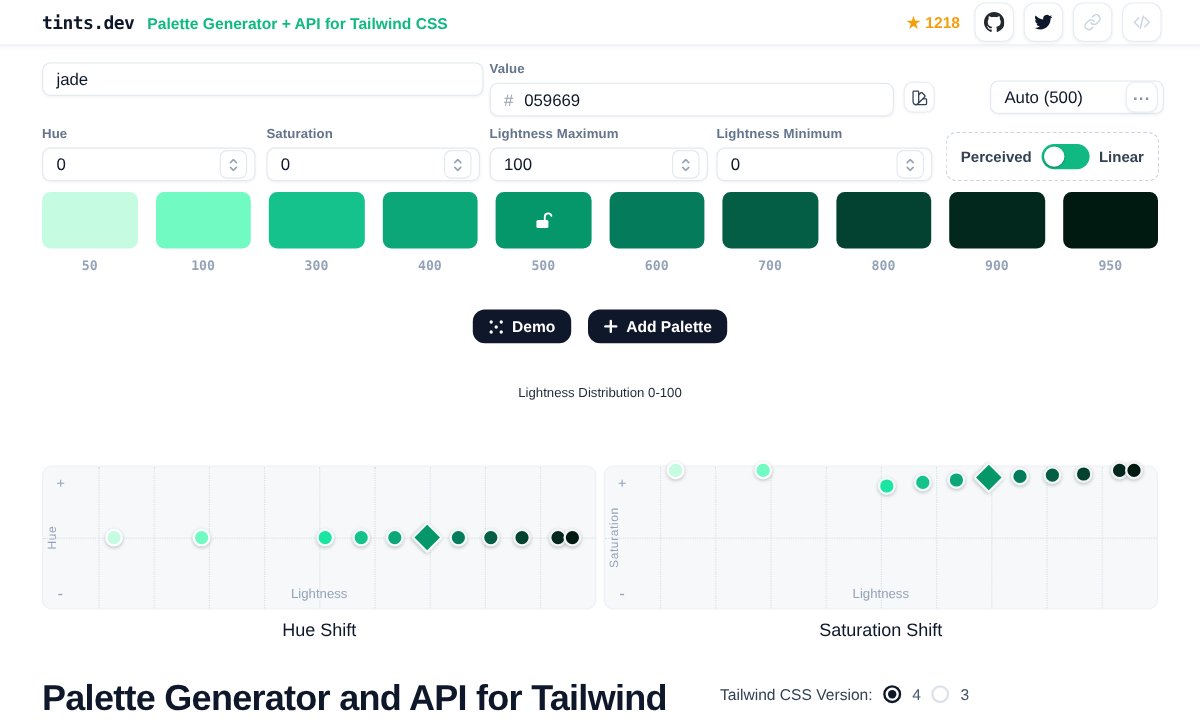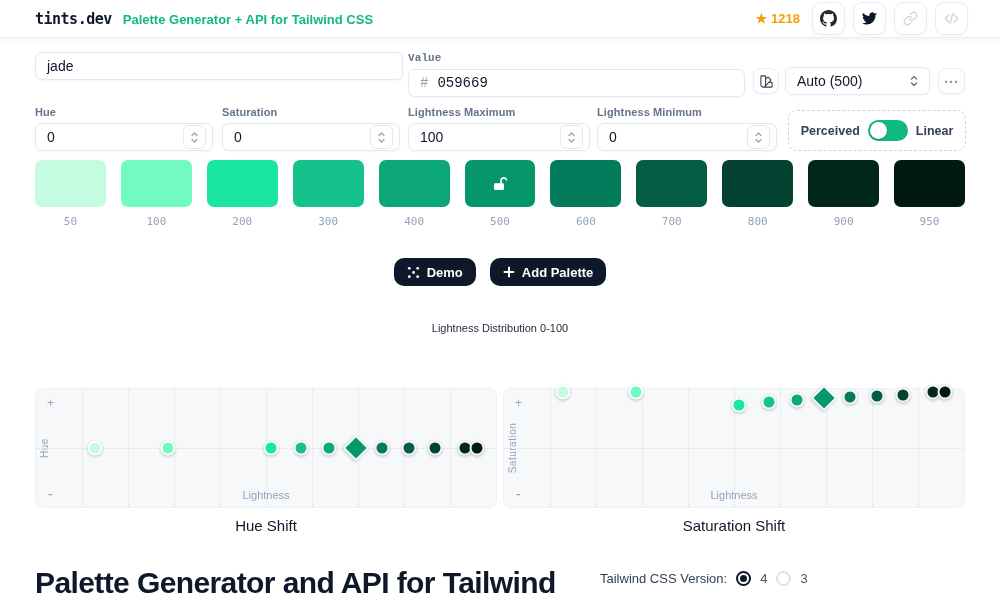--- a/index.html
+++ b/index.html
@@ -37,21 +37,21 @@
     border-radius:9px;display:flex;align-items:center;justify-content:center;gap:8px;box-sizing:border-box;
     font-size:12.5px;font-weight:600;color:#334155;background:#fff;}
   .toggle{width:40px;height:21px;border-radius:11px;background:#10b981;position:relative;}
   .knob{position:absolute;left:2px;top:2px;width:17px;height:17px;border-radius:50%;background:#fff;
     box-shadow:0 1px 2px rgba(0,0,0,.25);}
 
   
   .swatch-row{position:absolute;left:35px;top:160px;width:930px;display:flex;gap:15px;}
   .swatch{flex:1;display:flex;flex-direction:column;align-items:center;min-width:0;}
   .block{width:100%;height:47px;border-radius:7px;display:flex;align-items:center;justify-content:center;}
-  .slbl{margin-top:8px;font-family:"DejaVu Sans Mono",monospace;font-size:11px;color:#94a3b8;}
+  .slbl{margin-top:8px;font-family:"DejaVu Sans Mono",monospace;font-size:11px;color:#94a3b8;font-weight:bold;}
 
   
   .actions{position:absolute;left:0;top:258px;width:1000px;display:flex;justify-content:center;gap:14px;}
   .btn-dark{height:28px;background:#0f172a;color:#fff;border-radius:10px;display:flex;align-items:center;
     gap:7px;padding:0 13px;font-size:13px;font-weight:700;}
 
   
   .dist-title{position:absolute;left:0;top:322px;width:1000px;text-align:center;font-size:11px;
     font-weight:500;color:#1e293b;}
   .bar{position:absolute;left:35px;top:348px;width:930px;height:30px;background:#1e293b;border-radius:5px;
@@ -133,33 +133,33 @@
         </svg>
       </span>
     </div>
   </div>
 
   <div class="field" style="left:35px;top:52px;width:368px;">
     <div class="input">
       <span class="val">jade</span>
     </div>
   </div>
-  <div class="field" style="left:408px;top:52px;width:337px;font-family:Liberation Mono, monospace;">
+  <div class="field" style="left:408px;top:52px;width:337px;">
     <label class="flabel">Value</label>
     <div class="input">
       <span class="prefix">#</span>
       <span class="val">059669</span>
     </div>
   </div>
   <div class="sq-btn" style="left:753px;top:68px;width:26px;height:26px;">
     <svg width="15" height="15" viewBox="0 0 24 24" fill="none" stroke="#334155" stroke-width="1.7" stroke-linecap="round" stroke-linejoin="round">
       <path d="M4.1 19.9a3.75 3.75 0 0 0 5.3 0l6.4-6.4M6.75 21A3.75 3.75 0 0 1 3 17.25V4.125C3 3.5 3.5 3 4.125 3h5.25c.62 0 1.125.5 1.125 1.125v4.07M6.75 21a3.75 3.75 0 0 0 3.75-3.75V8.2M6.75 21h13.125c.62 0 1.125-.5 1.125-1.125v-5.25c0-.62-.5-1.125-1.125-1.125h-4.07M10.5 8.2l2.88-2.88c.44-.44 1.15-.44 1.59 0l3.71 3.71c.44.44.44 1.15 0 1.59l-2.88 2.88"></path>
     </svg>
   </div>
-  <div class="input" style="position:absolute;left:785px;top:67px;width:145px;">
+  <div class="input" style="position:absolute;left:825px;top:67px;width:145px;">
     <span>Auto (500)</span>
     <span class="sel-chev">
       <svg width="12" height="14" viewBox="0 0 12 14" fill="none" stroke="#64748b" stroke-width="1.4" stroke-linecap="round" stroke-linejoin="round">
         <polyline points="3.5 5 6 2.5 8.5 5"></polyline>
           <polyline points="3.5 9 6 11.5 8.5 9"></polyline>
       </svg>
     </span>
   </div>
   <div class="sq-btn" style="left:938px;top:68px;width:27px;height:26px;">
     <span class="dots-label">...</span>
@@ -222,24 +222,20 @@
   </div>
 
   <div class="swatch-row">
       <div class="swatch">
         <div class="block" style="background: rgb(197, 252, 225);"></div>
         <div class="slbl">50</div>
       </div>
       <div class="swatch">
         <div class="block" style="background: rgb(113, 250, 193);"></div>
         <div class="slbl">100</div>
-      </div>
-      <div class="swatch">
-        <div class="block" style="background: rgb(26, 229, 161);"></div>
-        <div class="slbl">200</div>
       </div>
       <div class="swatch">
         <div class="block" style="background: rgb(22, 194, 140);"></div>
         <div class="slbl">300</div>
       </div>
       <div class="swatch">
         <div class="block" style="background: rgb(11, 167, 120);"></div>
         <div class="slbl">400</div>
       </div>
       <div class="swatch">

